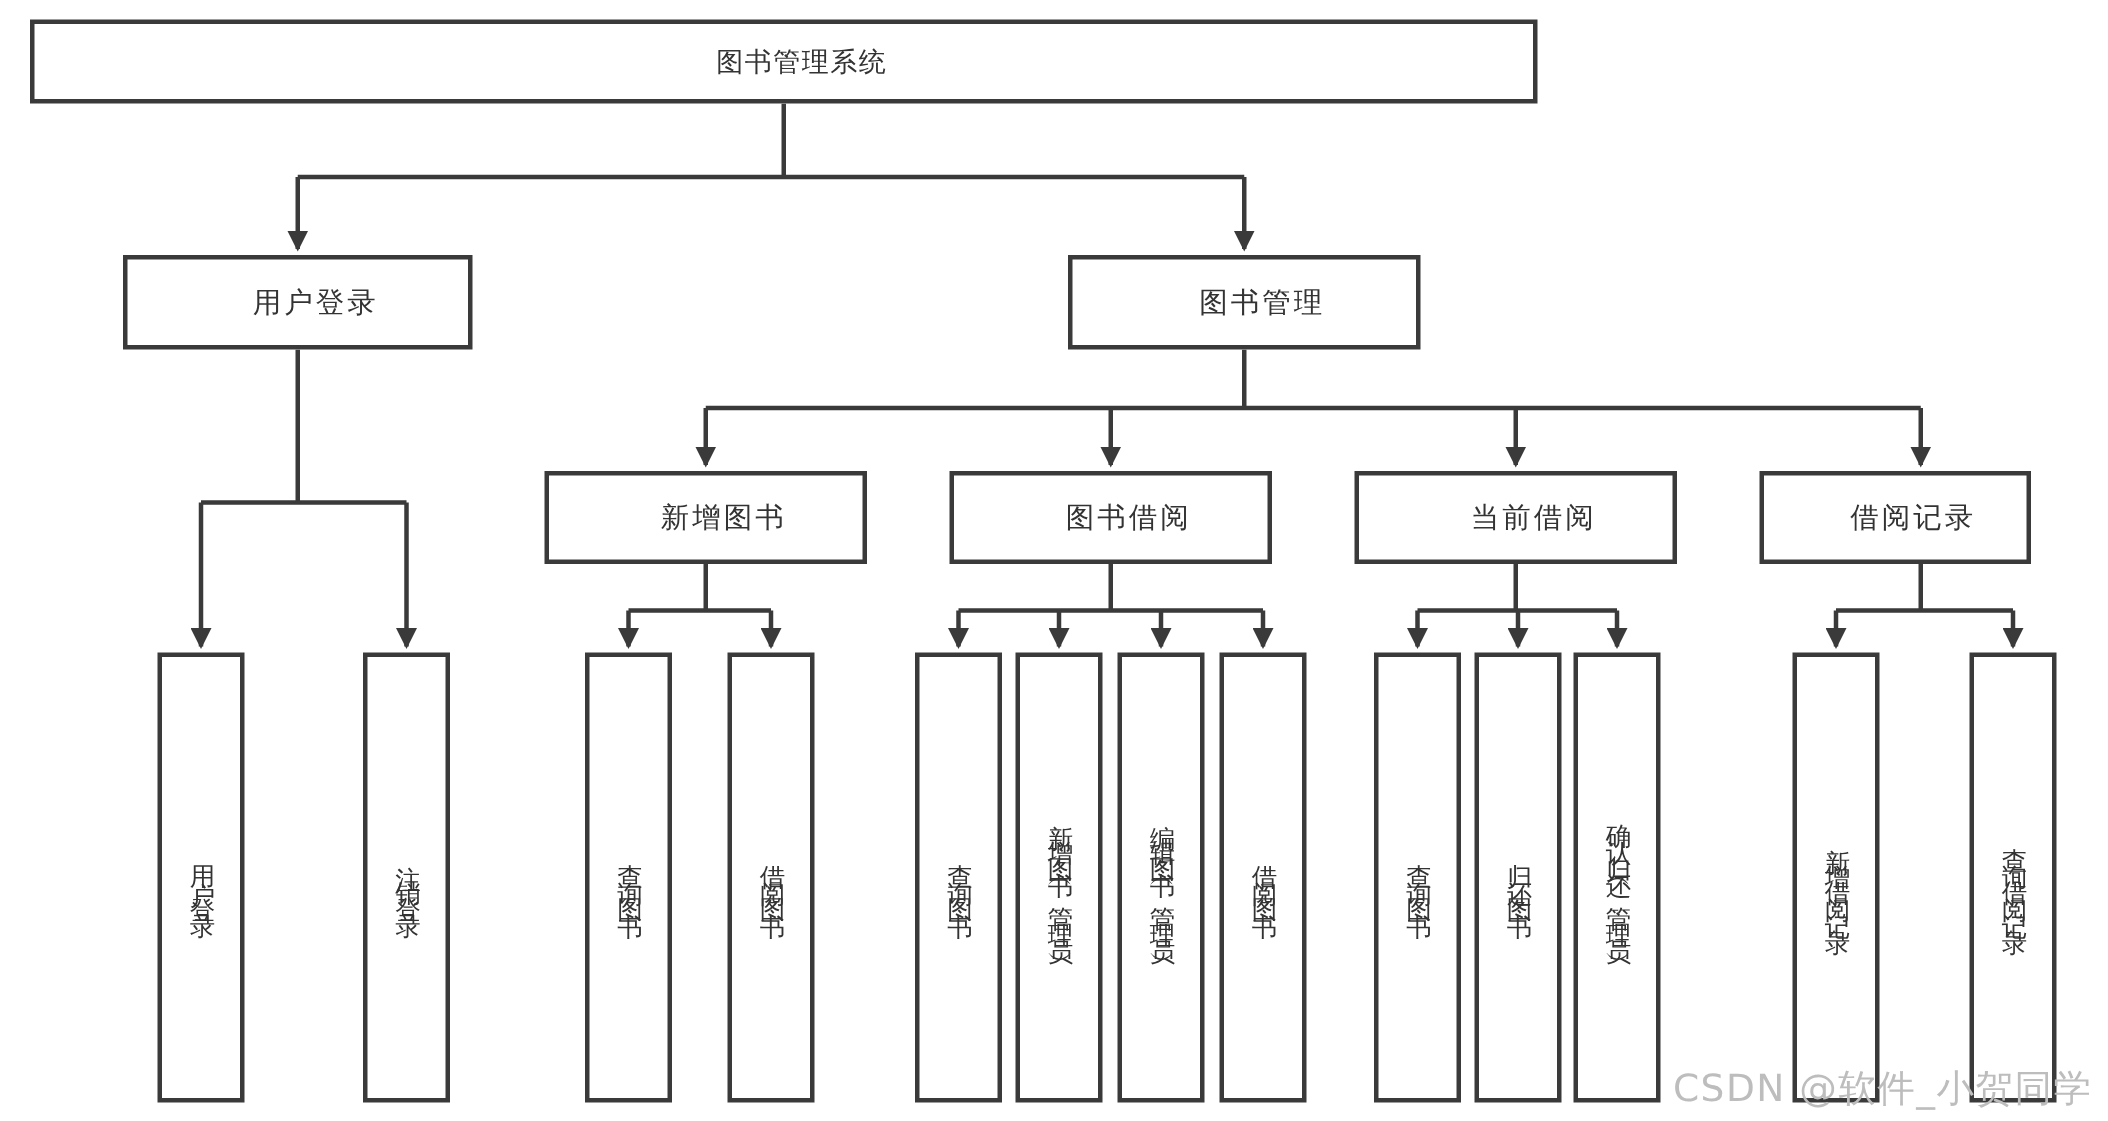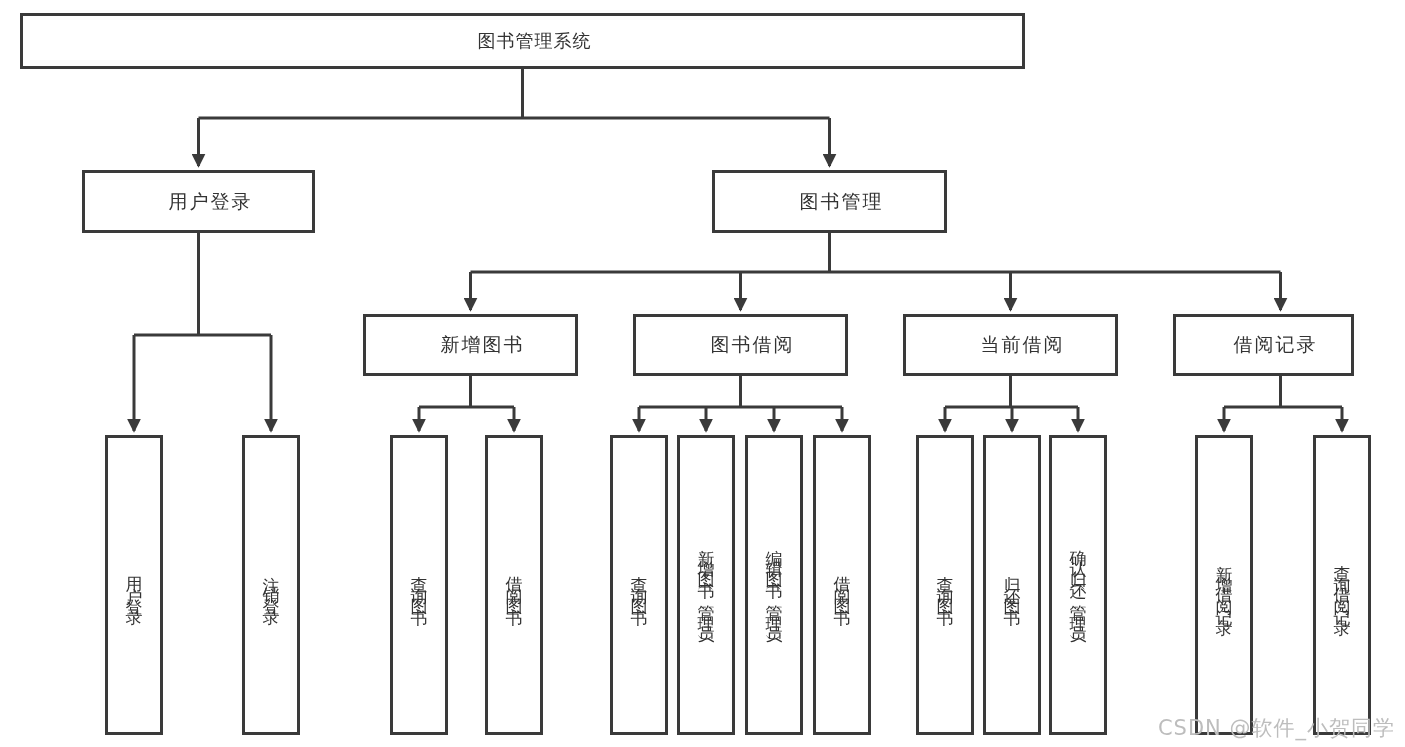--- a/index.html
+++ b/index.html
@@ -45,21 +45,21 @@
     text-orientation: mixed;
     font-size: 17px;
     letter-spacing: 11px;
     white-space: nowrap;
     line-height: 1;
   }
   .watermark {
     position: absolute;
     right: 10px;
     bottom: 5px;
-    font-size: 21px;
+    font-size: 25px;
     color: var(--watermark);
     letter-spacing: 1px;
     z-index: 5;
   }
 </style>
 </head>
 <body>
 
 <div class="canvas">
 

